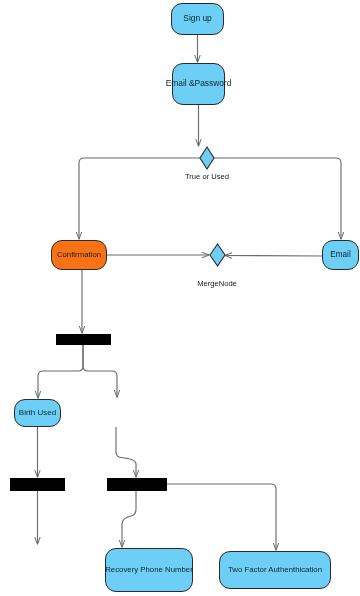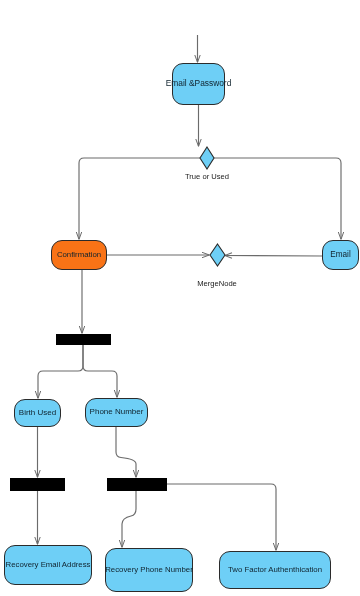--- a/index.html
+++ b/index.html
@@ -39,29 +39,28 @@
       <path d="M83,345 L83,366 Q83,371 78,371 L43,371 Q38,371 38,376 L38,398"></path>
       <path d="M83,345 L83,366 Q83,371 88,371 L112,371 Q117,371 117,376 L117,397"></path>
       <path d="M37.5,427 L37.5,477"></path>
       <path d="M116,427 L116,452 Q116,457 121,457.5 Q136,459 136,464 L136,477"></path>
       <path d="M37.5,491 L37.5,544"></path>
       <path d="M136,491 L136,509 Q136,515 131,516 Q122,518 122,524 L122,547"></path>
       <path d="M167,484 L271,484 Q276,484 276,489 L276,550"></path>
     </g>
   </svg>
 
+  <div class="node" style="left: 171px; top: 3px; width: 53px; height: 32px; font-size: 8.4px; background: rgb(110, 207, 246); border-color: rgb(43, 43, 43);">Sign up</div>
   <div class="node" style="left: 172px; top: 63px; width: 53px; height: 42px; font-size: 8.4px; background: rgb(110, 207, 246); border-color: rgb(43, 43, 43);">
       <span style="display: block;">Email &amp;</span>
       <span style="display: block;">Password</span>
     </div>
   <div class="node" style="left: 51px; top: 240px; width: 56px; height: 30px; font-size: 7.8px; background: #f97316; border-color: rgb(43, 43, 43);">Confirmation</div>
   <div class="node" style="left: 322px; top: 240px; width: 37px; height: 30px; font-size: 8.2px; background: rgb(110, 207, 246); border-color: rgb(43, 43, 43);">Email</div>
   <div class="node" style="left: 14px; top: 399px; width: 47px; height: 28px; font-size: 8px; background: rgb(110, 207, 246); border-color: rgb(43, 43, 43);">Birth Used</div>
-  <div class="node" style="left: 85px; top: 398px; width: 63px; height: 29px; font-size: 8px; background: rgb(110, 207, 246); border-color: rgb(43, 43, 43);">Phone Number</div>
-  <div class="node" style="left: 4px; top: 545px; width: 88px; height: 40px; font-size: 7.8px; background: rgb(110, 207, 246); border-color: rgb(43, 43, 43);">Recovery Email Address</div>
   <div class="node" style="left: 105px; top: 548px; width: 88px; height: 44px; font-size: 7.8px; background: rgb(110, 207, 246); border-color: rgb(43, 43, 43); text-align: right;">Recovery Phone Number</div>
   <div class="node" style="left: 219px; top: 551px; width: 112px; height: 38px; font-size: 7.8px; background: rgb(110, 207, 246); border-color: rgb(43, 43, 43);">Two Factor Authenthication</div>
 
   <div class="bar" style="left: 56px; top: 334px; width: 55px; height: 11px; background: rgb(0, 0, 0);"></div>
   <div class="bar" style="left: 10px; top: 478px; width: 55px; height: 13px; background: rgb(0, 0, 0);"></div>
   <div class="bar" style="left: 107px; top: 478px; width: 60px; height: 13px; background: rgb(0, 0, 0);"></div>
 
   <svg class="diamond" xmlns="http://www.w3.org/2000/svg" width="16" height="24" viewBox="0 0 16 24" style="left: 199px; top: 146px;">
       <path d="M8,1 L15,12 L8,23 L1,12 Z" fill="#6ECFF6" stroke="#2b2b2b" stroke-width="1.1"></path>
     </svg>

